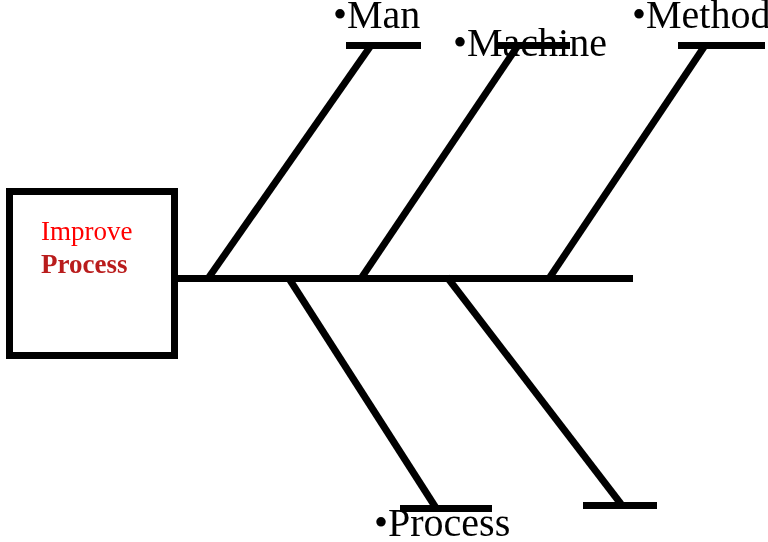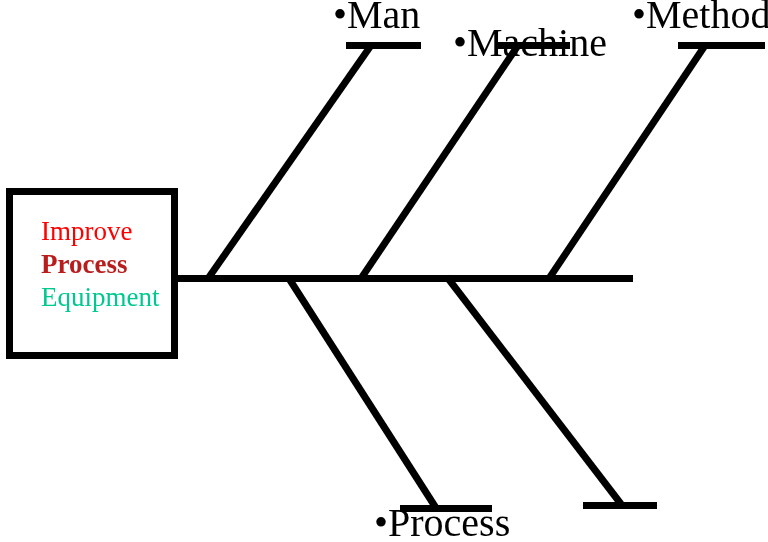--- a/index.html
+++ b/index.html
@@ -69,21 +69,20 @@
     <line x1="346" y1="45.5" x2="421" y2="45.5"></line>
     <line x1="495" y1="45.5" x2="570" y2="45.5"></line>
     <line x1="678" y1="45.5" x2="765" y2="45.5"></line>
     <line x1="400" y1="508.5" x2="492" y2="508.5"></line>
     <line x1="583" y1="505.5" x2="657" y2="505.5"></line>
   </svg>
 
   <div class="effect-box">
     <div class="effect-box-line" style="color: rgb(255, 0, 0);">Improve</div>
     <div class="effect-box-line" style="color: #b91c1c; font-weight: bold;">Process</div>
-    <div class="effect-box-line" style="color: rgb(0, 200, 145);">Equipment</div>
   </div>
 
   <div class="cause-label" style="left:333px; top:-1px;">
     <span>•</span><span>Man</span>
   </div>
   <div class="cause-label" style="left:453px; top:-1px;margin-top:28px;">
     <span>•</span><span>Machine</span>
   </div>
   <div class="cause-label" style="left:632px; top:-1px;">
     <span>•</span><span>Method</span>

